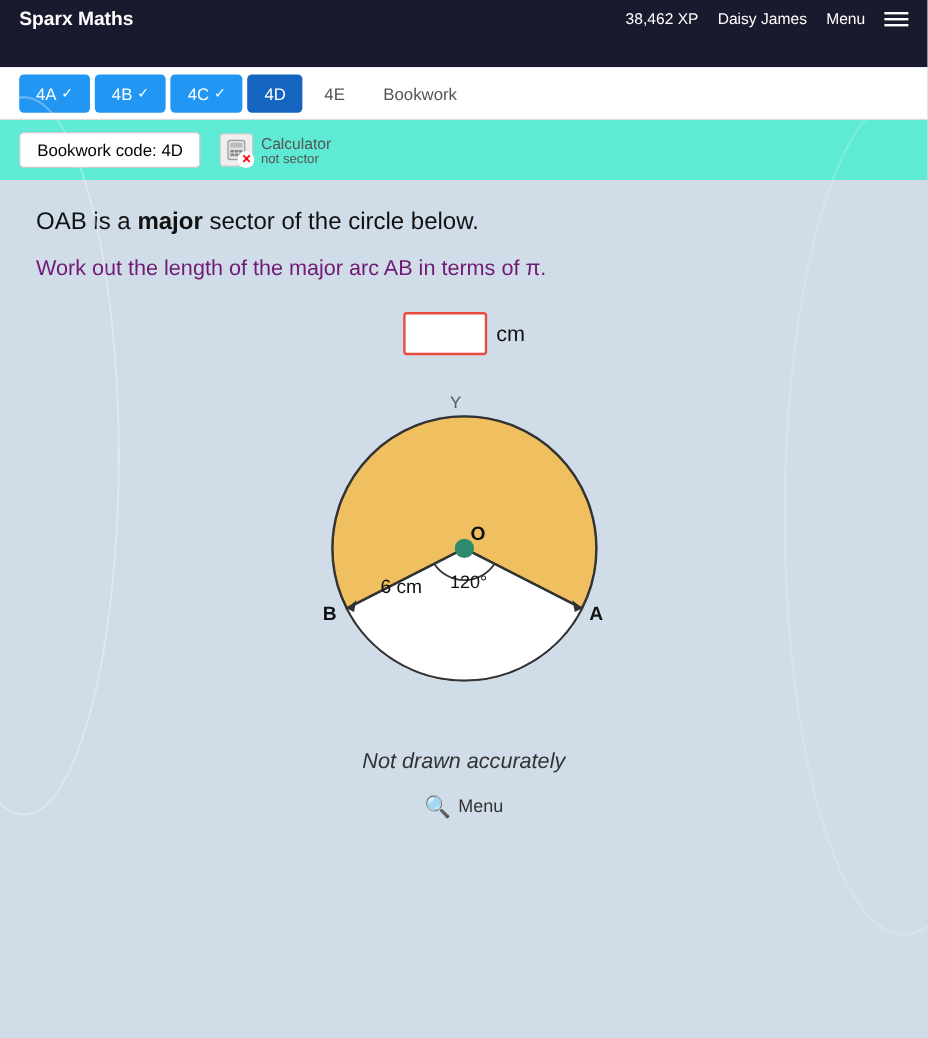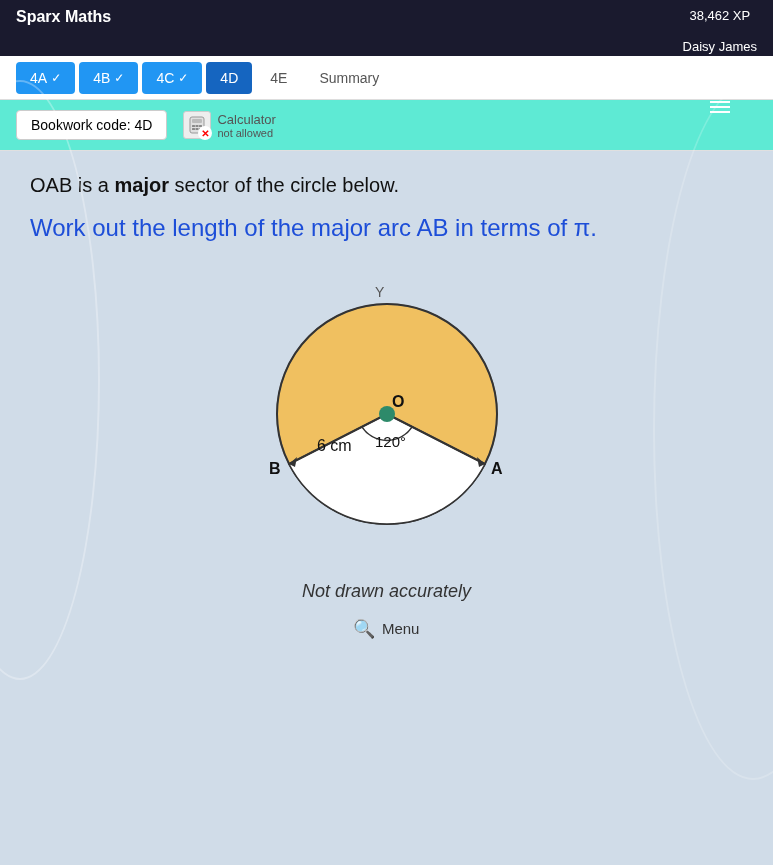--- a/index.html
+++ b/index.html
@@ -24,21 +24,20 @@
     }
     .top-bar-left {
       font-weight: bold;
       font-size: 16px;
     }
     .top-bar-right {
       display: flex;
       align-items: center;
       gap: 16px;
       font-size: 13px;
-      flex-direction: column;
     }
     .menu-icon {
       display: flex;
       flex-direction: column;
       gap: 3px;
       cursor: pointer;
     }
     .menu-icon span {
       display: block;
       width: 20px;
@@ -146,22 +145,22 @@
       font-size: 20px;
       color: #111;
       margin-bottom: 12px;
       line-height: 1.4;
     }
     .question-text strong {
       font-weight: bold;
     }
 
     .sub-text {
-      font-size: 24px;
-      color: #1d4ed8;
+      font-size: 18px;
+      color: #701a75;
       margin-bottom: 24px;
       line-height: 1.4;
     }
 
     
     .answer-area {
       display: flex;
       align-items: center;
       justify-content: center;
       gap: 8px;
@@ -268,21 +267,21 @@
     <span>4C</span>
     <span class="check-icon">✓</span>
   </div>
   <div class="tab tab-active">
     <span>4D</span>
   </div>
   <div class="tab tab-plain">
     <span>4E</span>
   </div>
   <div class="tab tab-plain">
-    <span>Summary</span>
+    <span>Bookwork</span>
   </div>
 </div>
 
 <div class="bookwork-bar">
   <div class="bookwork-code">Bookwork code: 4D</div>
   <div class="calculator-info">
     <div class="calc-icon">
       <svg width="18" height="18" viewBox="0 0 18 18" fill="none">
         <rect x="2" y="1" width="14" height="16" rx="2" fill="#e0e0e0" stroke="#999" stroke-width="1"></rect>
         <rect x="4" y="3" width="10" height="4" rx="1" fill="#bbb"></rect>
@@ -290,35 +289,39 @@
         <rect x="7.5" y="9" width="3" height="2" rx="0.5" fill="#888"></rect>
         <rect x="11" y="9" width="3" height="2" rx="0.5" fill="#888"></rect>
         <rect x="4" y="12" width="3" height="2" rx="0.5" fill="#888"></rect>
         <rect x="7.5" y="12" width="3" height="2" rx="0.5" fill="#888"></rect>
         <rect x="11" y="12" width="3" height="2" rx="0.5" fill="#888"></rect>
       </svg>
       <span class="calc-x" style="color:red;font-weight:bold;">✕</span>
     </div>
     <div>
       <div>Calculator</div>
-      <div style="font-size:11px;">not allowed</div>
+      <div style="font-size:11px;">not sector</div>
     </div>
   </div>
 </div>
 
 <div class="main-content">
 
   <p class="question-text">
     OAB is a <strong>major</strong> sector of the circle below.
   </p>
 
   <p class="sub-text">
     Work out the length of the major arc AB in terms of π.
   </p>
 
+  <div class="answer-area">
+    <input class="answer-box" type="text" style="">
+    <span class="unit-label">cm</span>
+  </div>
 
   <div class="diagram-container">
     <svg width="320" height="300" viewBox="0 0 320 300">
 
       <path d="
         M 160 145
         L 258 195
         A 110 110 0 1 0 62 195
         Z
       " fill="#F0C060" stroke="#888" stroke-width="1.5"></path>

